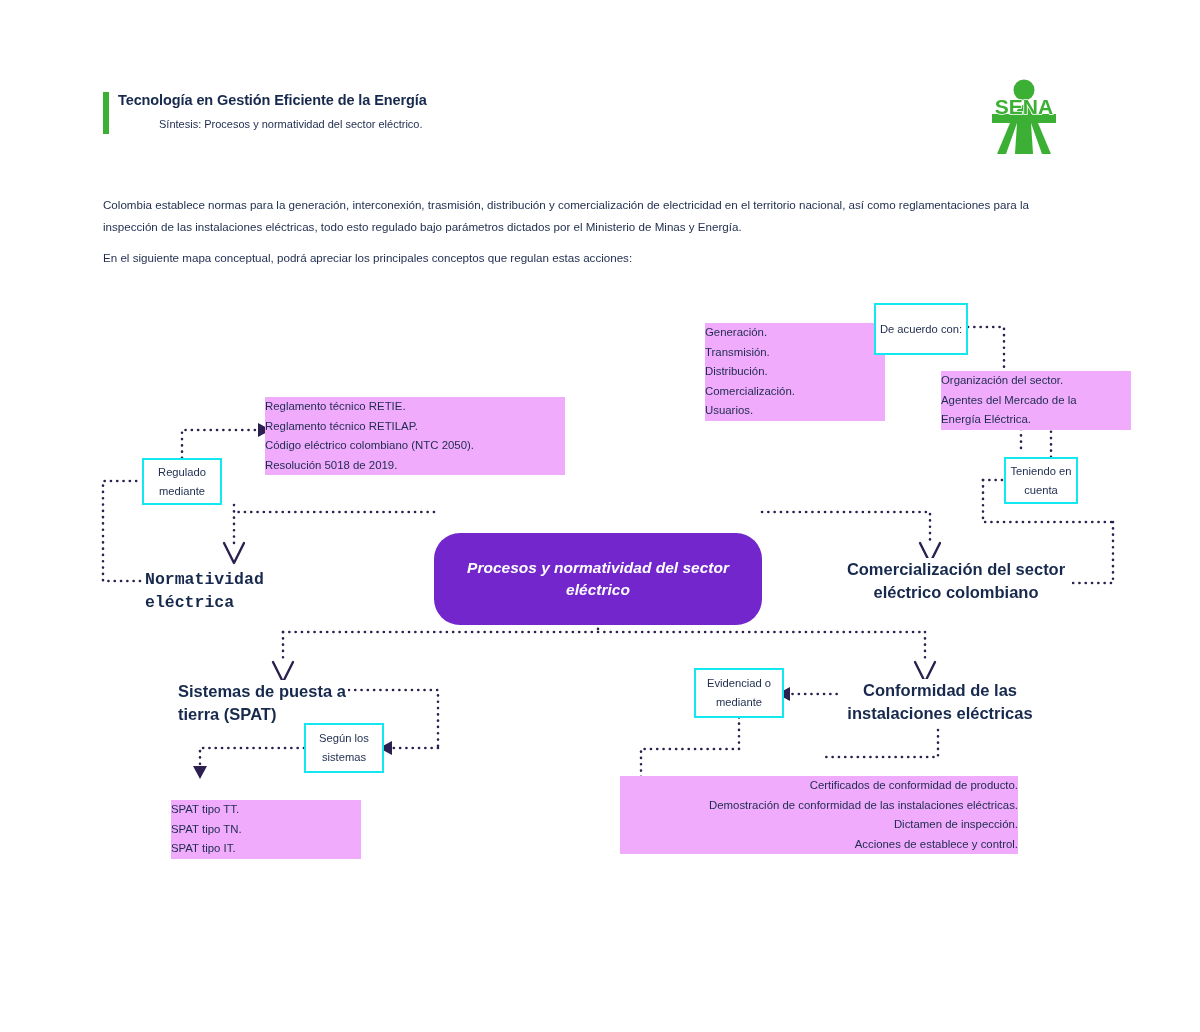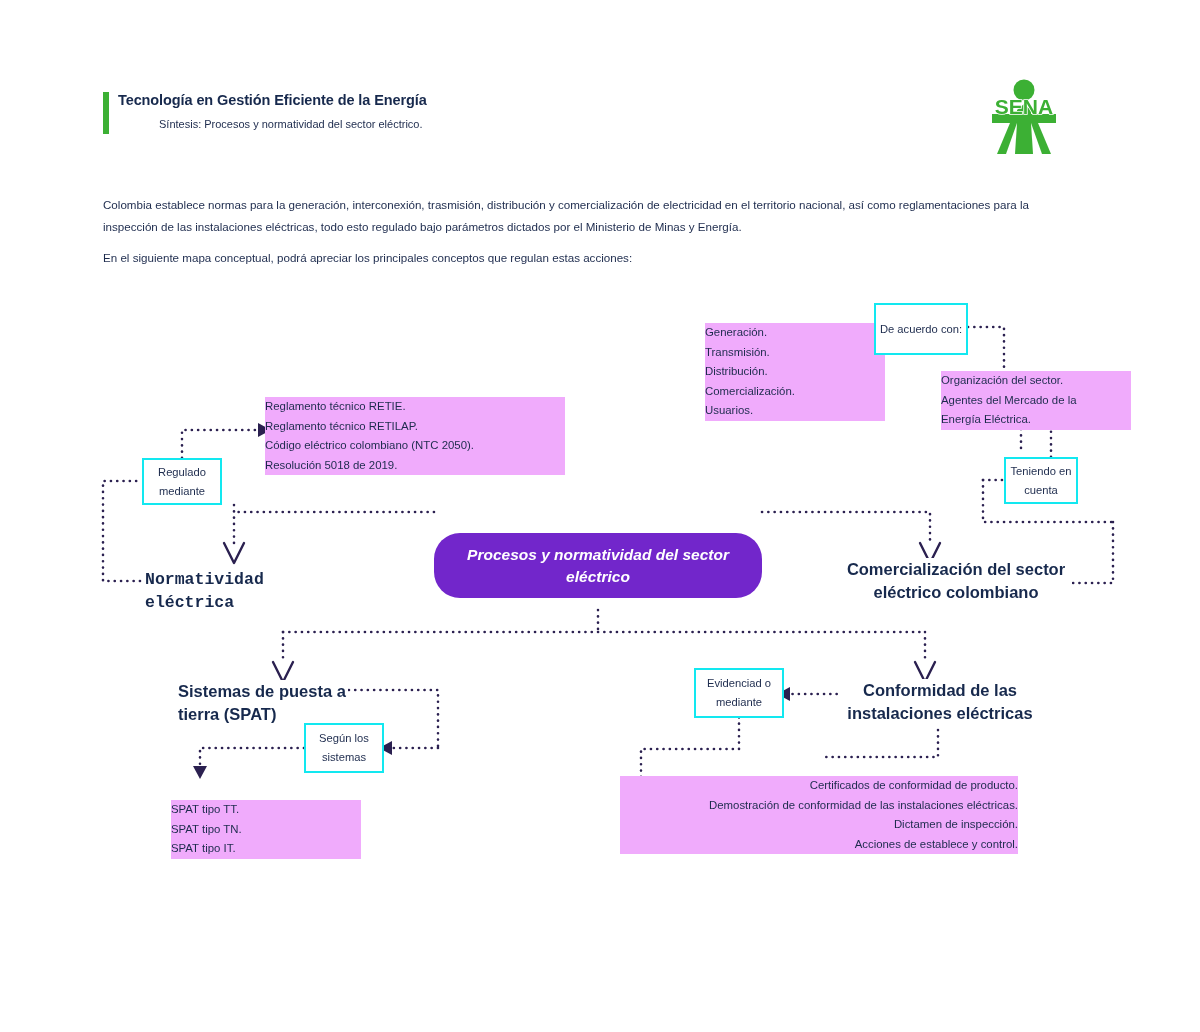--- a/index.html
+++ b/index.html
@@ -83,21 +83,21 @@
     font-size: 16.5px;
     font-weight: bold;
     color: #17294d;
     line-height: 23px;
     z-index: 3;
     background: #ffffff;
   }
   .purple-node {
     position: absolute;
     left: 434px; top: 533px;
-    width: 328px; height: 65px;
+    width: 328px; height: 92px;
     background: #7226cb;
     border-radius: 26px;
     color: #ffffff;
     font-size: 15.5px;
     font-weight: bold;
     font-style: italic;
     line-height: 22px;
     display: flex;
     align-items: center;
     justify-content: center;

